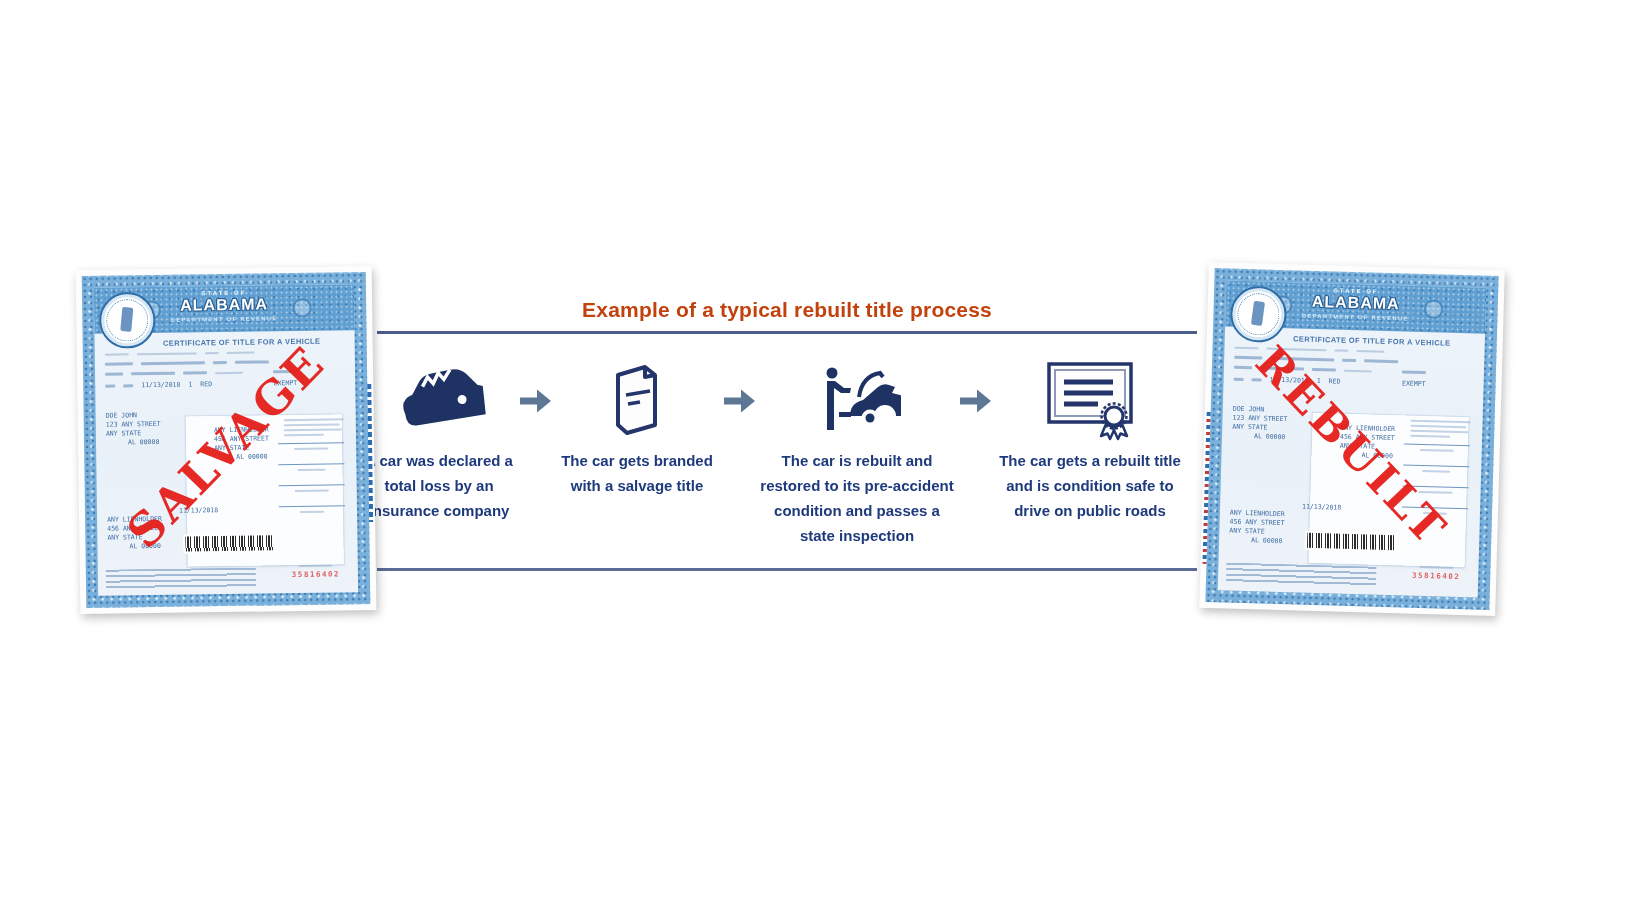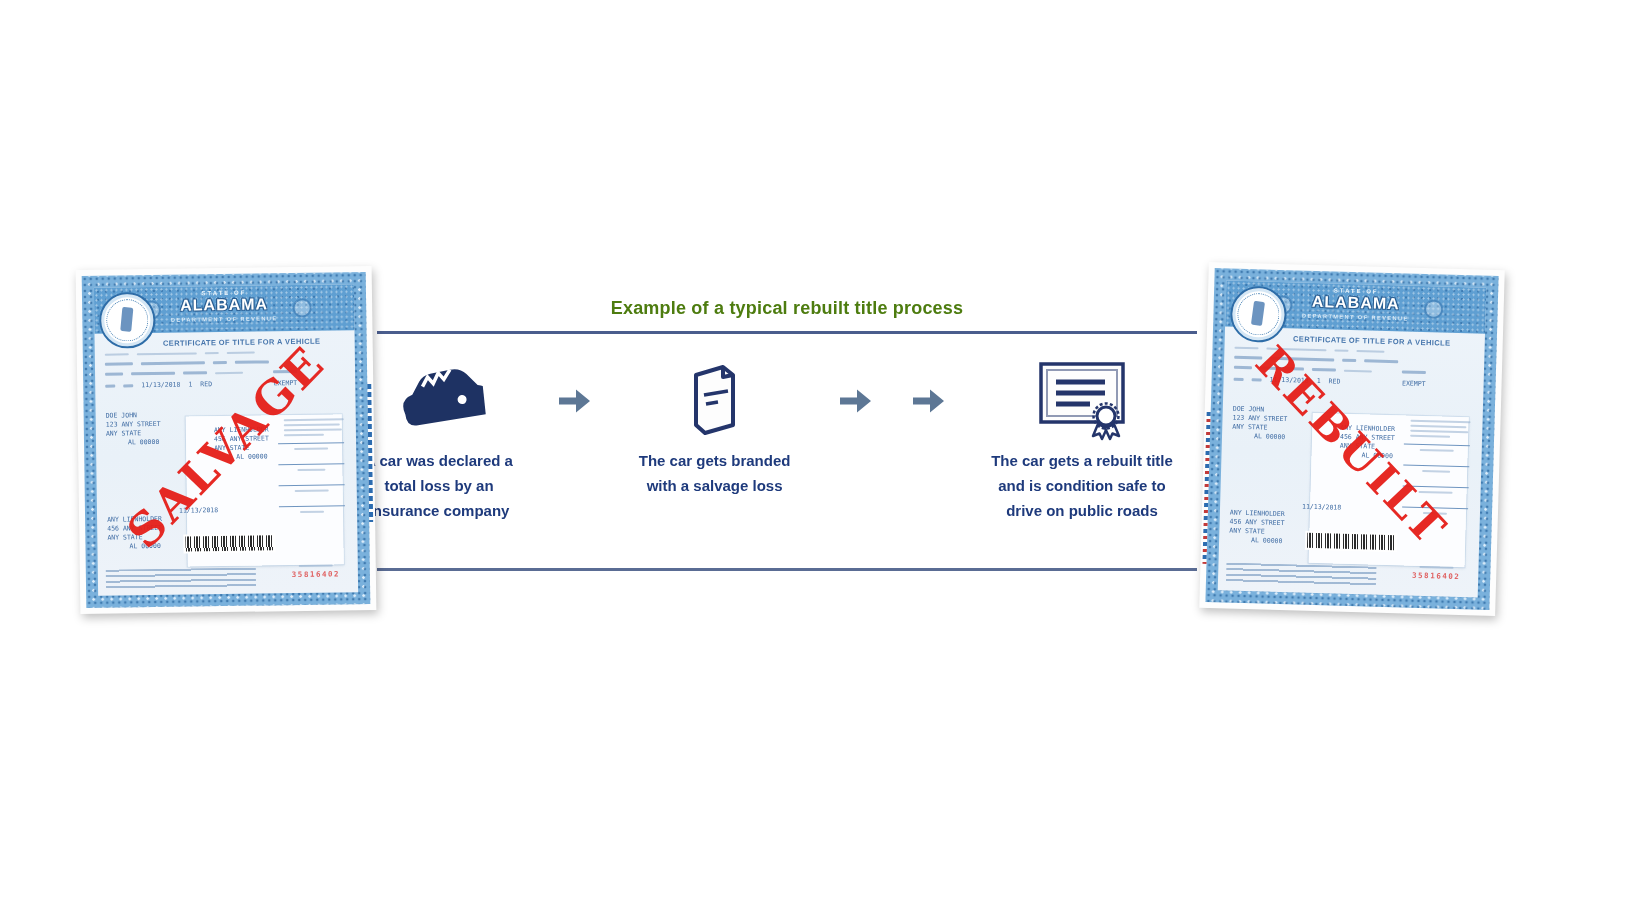--- a/index.html
+++ b/index.html
@@ -1,21 +1,21 @@
 <!DOCTYPE html>
 <html><head>
 <meta charset="utf-8">
 <style>
   html,body{margin:0;padding:0;background:#fff;}
   .canvas{position:relative;width:1640px;height:924px;background:#ffffff;overflow:hidden;
           font-family:"Liberation Sans",sans-serif;}
 
   
   .proc-title{position:absolute;left:377px;width:820px;top:298px;text-align:center;
-              font-size:18px;font-weight:bold;color:#4d7c0f;letter-spacing:.2px;}
+              font-size:21px;font-weight:bold;color:#c2410c;letter-spacing:.2px;}
   .rule{position:absolute;left:377px;width:820px;height:3px;}
   .rule-top{top:331px;background:#4a5d8d;}
   .rule-bottom{top:568px;background:#5a6c94;}
   .steps{position:absolute;left:360px;top:352px;width:820px;display:flex;
          justify-content:space-between;align-items:flex-start;}
   .step{display:flex;flex-direction:column;align-items:center;}
   .icon-box{height:96px;display:flex;align-items:center;justify-content:center;}
   .caption{font-size:15px;font-weight:600;color:#1e3a7c;text-align:center;line-height:25px;}
   .step-1 .caption{width:158px}.step-2 .caption{width:170px}
   .step-3 .caption{width:202px}.step-4 .caption{width:196px}
@@ -123,29 +123,45 @@
 
     <div class="step step-2">
       <div class="icon-box">
         <svg width="56" height="78" viewBox="0 0 56 78" fill="none" stroke="#24356b" stroke-width="4" stroke-linejoin="round">
           <path d="M9 14 L36 6 L46 14 L46 64 L18 72 L9 64 Z" fill="#fdfdfd"></path>
           <path d="M36 6 L36 16 L46 14"></path>
           <path d="M17 34 L41 30" stroke-width="3.5"></path>
           <path d="M19 43 L31 41" stroke-width="3.5"></path>
         </svg>
       </div>
-      <div class="caption">The car gets branded with a salvage loss</div>
+      <div class="caption">The car gets branded with a salvage title</div>
     </div>
 
     <div class="arrow">
       <svg width="34" height="26" viewBox="0 0 34 26">
           <path d="M2 9.5 h17 v-8 l14 11.5 -14 11.5 v-8 h-17 z" fill="#5d7795"></path>
         </svg>
     </div>
 
+    <div class="step step-3">
+      <div class="icon-box">
+        <svg width="88" height="72" viewBox="0 0 88 72">
+          <g fill="#1e3263">
+            <circle cx="19" cy="9" r="5.5"></circle>
+            <path d="M14 17 h8 l9 7 h7 l-1 5 h-9 l-7 -5 v42 h-7 z"></path>
+            <path d="M37 52 q0 -13 13 -16 l15 -13 q5 -4 11 -2 l6 2 -3 6 8 2 q11 4 11 14 l0 7 h-15 a11 11 0 0 0 -22 0 h-24 z"></path>
+            <rect x="26" y="48" width="12" height="5"></rect>
+          </g>
+          <path d="M46 33 q3 -21 21 -24 l3 4" stroke="#1e3263" stroke-width="4" fill="none"></path>
+          <circle cx="57" cy="54" r="8.5" fill="#fff"></circle>
+          <circle cx="57" cy="54" r="4.5" fill="#1e3263"></circle>
+        </svg>
+      </div>
+      <div class="caption">The car is rebuilt and restored to its pre-accident condition and passes a state inspection</div>
+    </div>
 
     <div class="arrow">
       <svg width="34" height="26" viewBox="0 0 34 26">
           <path d="M2 9.5 h17 v-8 l14 11.5 -14 11.5 v-8 h-17 z" fill="#5d7795"></path>
         </svg>
     </div>
 
     <div class="step step-4">
       <div class="icon-box">
         <svg width="94" height="84" viewBox="0 0 94 84">

